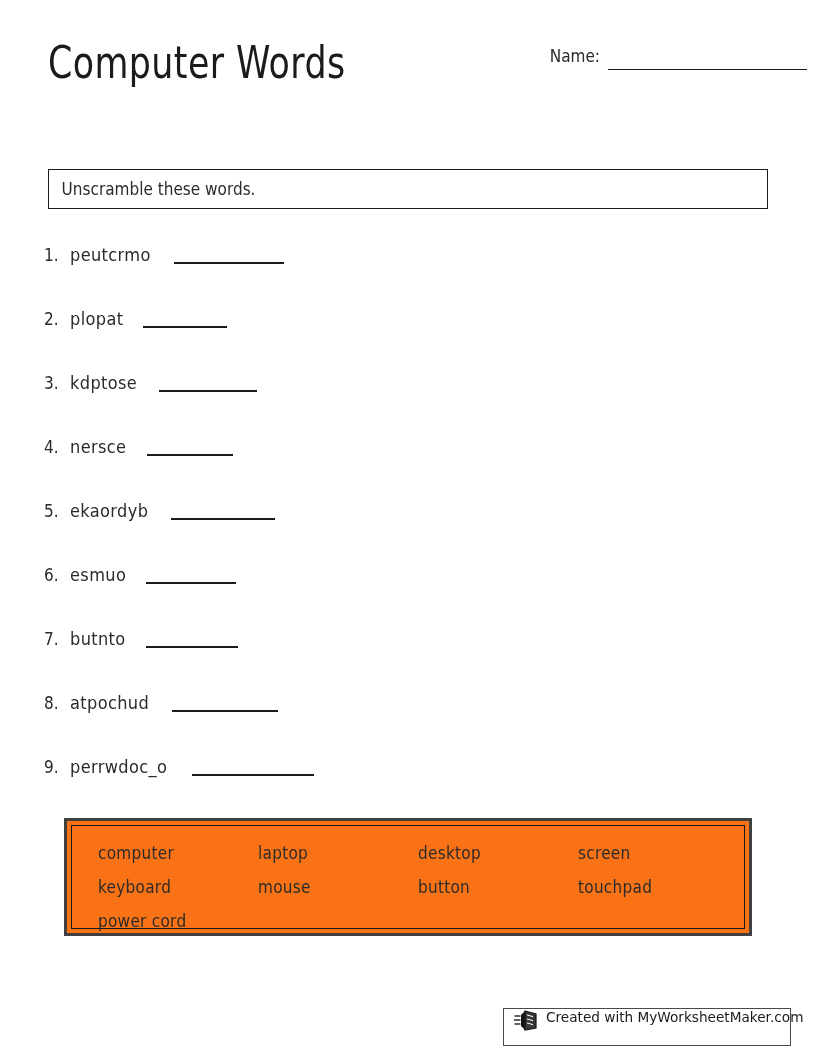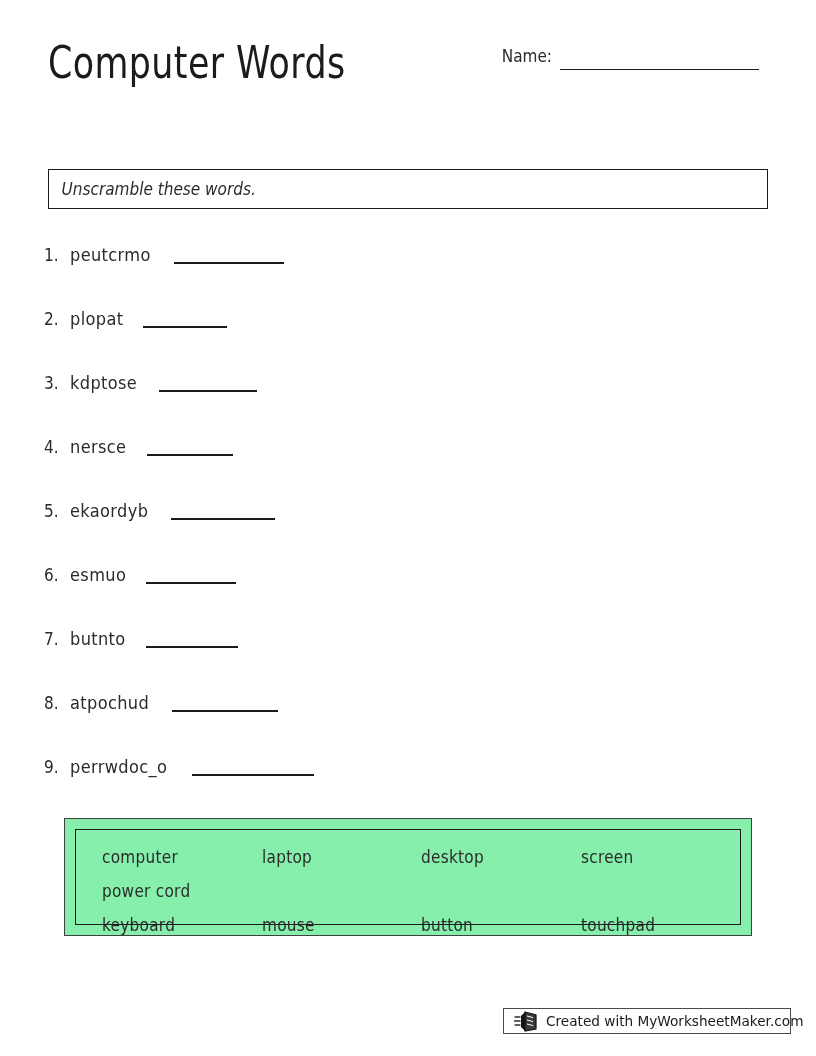--- a/index.html
+++ b/index.html
@@ -39,21 +39,21 @@
     color: #1b1b1b;
     white-space: nowrap;
     font-family: "DejaVu Sans", sans-serif;
     font-stretch: condensed;
     transform: scaleX(0.86);
     transform-origin: left top;
   }
 
   #name-date-block {
     position: absolute;
-    left: 474px;
+    left: 522px;
     top: 45px;
     width: 285px;
   }
   .nd-row {
     position: relative;
     height: 38px;
     display: flex;
     align-items: flex-start;
   }
   .nd-label {
@@ -78,21 +78,20 @@
   #instruction-box {
     position: absolute;
     left: 48px;
     top: 169px;
     width: 720px;
     height: 40px;
     border: 1.4px solid #1b1b1b;
     box-sizing: border-box;
     display: flex;
     align-items: center;
-    font-style: italic;
   }
   #instruction-text {
     padding-left: 14px;
     font-size: 17px;
     color: #2b2b2b;
     font-family: "DejaVu Sans", sans-serif;
     transform: scaleX(0.9);
     transform-origin: left center;
     white-space: nowrap;
   }
@@ -138,24 +137,24 @@
     border-bottom: 2px solid #1b1b1b;
   }
 
   
   #word-bank {
     position: absolute;
     left: 64px;
     top: 818px;
     width: 688px;
     height: 118px;
-    border: 1px solid #404040;
+    border: 3px solid #404040;
     box-sizing: border-box;
-    padding: 10px;
-    background: #86efac;
+    padding: 4px;
+    background: #f97316;
   }
   #word-bank-inner {
     width: 100%;
     height: 100%;
     border: 1px solid #1b1b1b;
     box-sizing: border-box;
     position: relative;
   }
   .wb-row {
     position: relative;
@@ -176,25 +175,24 @@
     white-space: nowrap;
     letter-spacing: 0.3px;
   }
 
   
   #footer-badge {
     position: absolute;
     left: 503px;
     top: 1008px;
     width: 288px;
-    height: 26px;
+    height: 38px;
     border: 1.2px solid #4a4a4a;
     box-sizing: border-box;
     display: flex;
-    align-items: center;
     background: #ffffff;
   }
   #footer-logo {
     width: 26px;
     height: 22px;
     margin-left: 10px;
     margin-right: 6px;
     flex: none;
     display: block;
   }
@@ -279,30 +277,30 @@
   <div id="word-bank">
     <div id="word-bank-inner">
       <div id="word-bank-rows">
           <div class="wb-row">
             <span class="wb-cell">computer</span>
             <span class="wb-cell">laptop</span>
             <span class="wb-cell">desktop</span>
             <span class="wb-cell">screen</span>
           </div>
           <div class="wb-row">
+            <span class="wb-cell">keyboard</span>
+            <span class="wb-cell">mouse</span>
+            <span class="wb-cell">button</span>
+            <span class="wb-cell">touchpad</span>
+          </div>
+          <div class="wb-row">
             <span class="wb-cell">power cord</span>
             <span class="wb-cell"></span>
             <span class="wb-cell"></span>
             <span class="wb-cell"></span>
-          </div>
-          <div class="wb-row">
-            <span class="wb-cell">keyboard</span>
-            <span class="wb-cell">mouse</span>
-            <span class="wb-cell">button</span>
-            <span class="wb-cell">touchpad</span>
           </div>
         </div>
     </div>
   </div>
 
   <div id="footer-badge">
     <svg id="footer-logo" viewBox="0 0 26 22">
       <path d="M11 2 L22 5 L22 19 L11 21 Z" fill="#3a3a3a"></path>
       <path d="M11 2 L22 5 L22 19 L11 21 Z" fill="none" stroke="#111" stroke-width="1.2"></path>
       <path d="M13 6 L19 7.6 M13 10 L19 11.6 M13 14 L19 15.6" stroke="#ffffff" stroke-width="1" fill="none"></path>

